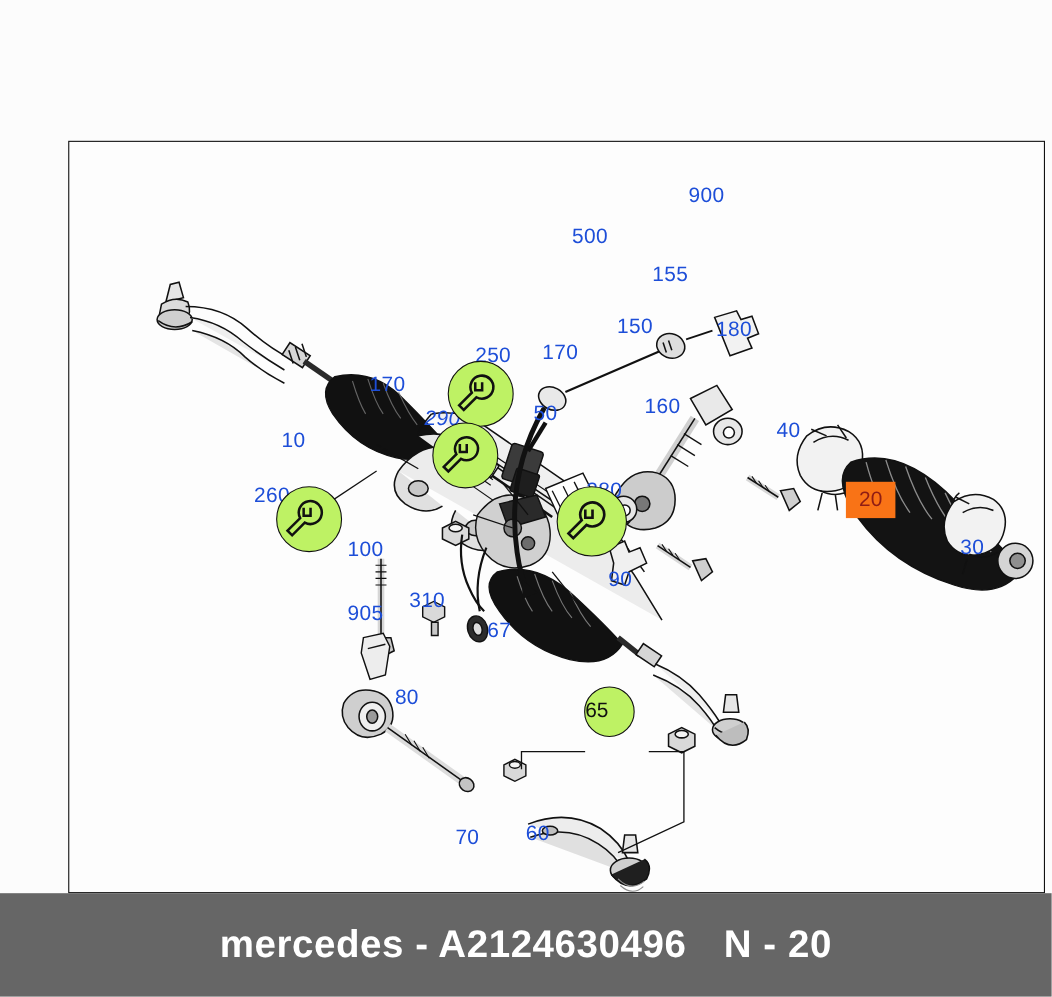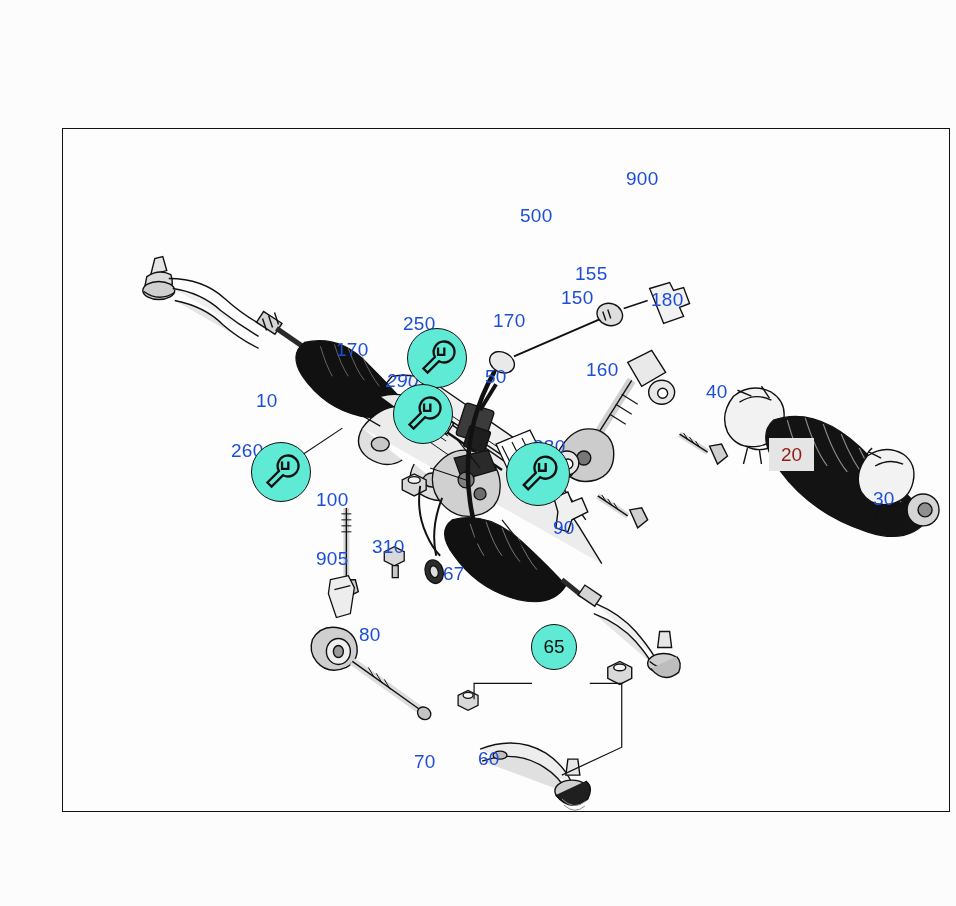--- a/index.html
+++ b/index.html
@@ -33,25 +33,24 @@
     white-space:nowrap;
     line-height:1;
     letter-spacing:.3px;
   }
 
   
   .circle-callout{
     position:absolute;
     border:1.4px solid #111;
     border-radius:50%;
-    background:#5eead4;
+    background:#bef264;
     box-sizing:border-box;
     display:flex;
     align-items:center;
-    justify-content:center;
     font-size:19px;
     color:#111;
   }
 
   
   .highlight-box{
     position:absolute;
     display:flex;
     align-items:center;
     justify-content:center;
@@ -378,25 +377,25 @@
     <span class="callout" style="left:643px;top:253px;">40</span>
     <span class="callout" style="left:422px;top:238px;">50</span>
     <span class="callout" style="left:415px;top:620px;text-align:center;">60</span>
     <span class="callout" style="left:351px;top:579px;margin-top:44px;">70</span>
     <span class="callout" style="left:296px;top:496px;">80</span>
     <span class="callout" style="left:380px;top:435px;">67</span>
     <span class="callout" style="left:490px;top:389px;">90</span>
     <span class="callout" style="left:253px;top:361px;">100</span>
     <span class="callout" style="left:273px;top:211px;">170</span>
     <span class="callout" style="left:498px;top:159px;">150</span>
-    <span class="callout" style="left:512px;top:111px;margin-top:24px;">155</span>
+    <span class="callout" style="left:530px;top:111px;">155</span>
     <span class="callout" style="left:523px;top:231px;">160</span>
     <span class="callout" style="left:430px;top:182px;">170</span>
     <span class="callout" style="left:588px;top:161px;">180</span>
-    <span class="callout" style="left:340px;top:185px;">250</span>
+    <span class="callout" style="left:369px;top:185px;">250</span>
     <span class="callout" style="left:168px;top:312px;">260</span>
     <span class="callout" style="left:470px;top:308px;">280</span>
     <span class="callout" style="left:323px;top:242px;font-style:italic;">290</span>
     <span class="callout" style="left:309px;top:408px;">310</span>
     <span class="callout" style="left:457px;top:77px;">500</span>
     <span class="callout" style="left:563px;top:40px;">900</span>
     <span class="callout" style="left:253px;top:420px;">905</span>
 
     <div class="circle-callout" style="left:468px;top:495px;width:46px;height:46px;">
       <span>65</span>
@@ -416,20 +415,23 @@
       <svg width="48" height="48" viewBox="-22 -22 44 44">
         <use href="#wrenchGlyph"></use>
       </svg>
     </div>
     <div class="circle-callout" style="left:330px;top:255px;width:60px;height:60px;">
       <svg width="46" height="46" viewBox="-22 -22 44 44">
         <use href="#wrenchGlyph"></use>
       </svg>
     </div>
 
-    <div class="highlight-box" style="left:706px;top:309px;width:45px;height:33px;background:#e5e5e5;color:#8f1d14;">
+    <div class="highlight-box" style="left:706px;top:309px;width:45px;height:33px;background:#f97316;color:#8f1d14;">
       <span>20</span>
     </div>
 
   </div>
 
+  <div class="footer-bar">
+    <div class="footer-text"><span>mercedes</span> <span>-</span> <span>A2124630496</span><span class="footer-gap"></span><span>N - 20</span></div>
+  </div>
 
 </div>
 
 </body></html>

